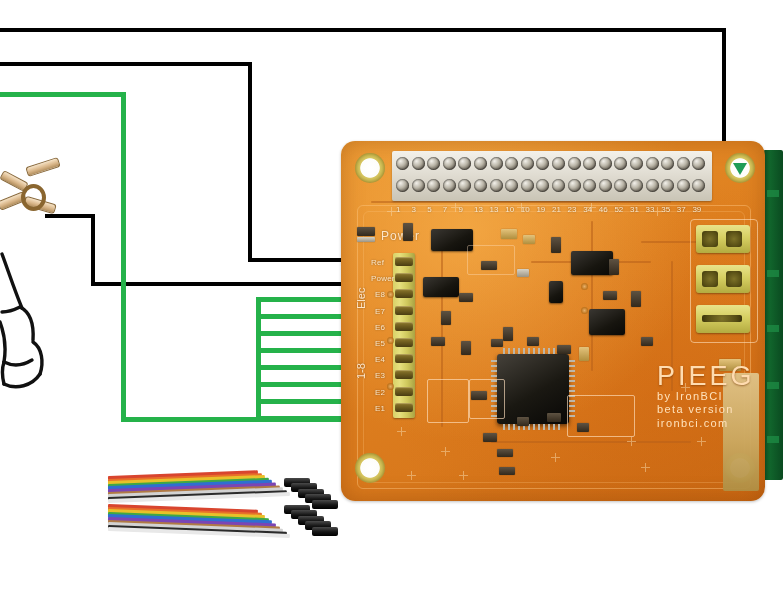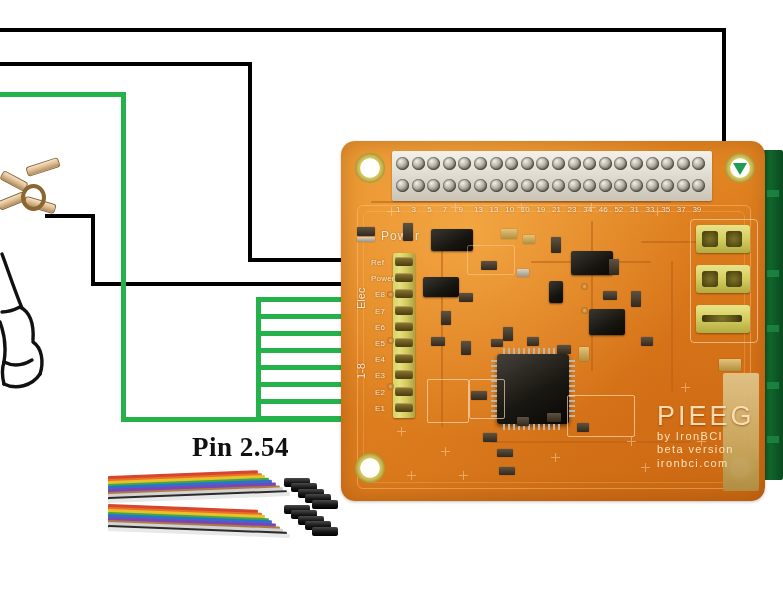--- a/index.html
+++ b/index.html
@@ -91,21 +91,21 @@
   #bigic .side{position:absolute;background:#bdb7aa;}
   #flex{position:absolute;left:382px;top:232px;width:36px;height:118px;
         background:linear-gradient(180deg,#e0c489 0%,#caa860 60%,#b08f44 100%);
         border-radius:2px;opacity:.95;}
 
   
   .stxt{position:absolute;color:#ffe6c7;text-shadow:0 0 2px rgba(0,0,0,.4);
         font-family:"Liberation Sans",sans-serif;}
   #brand{position:absolute;left:316px;top:222px;text-align:left;}
   #brand .big{font-size:27px;letter-spacing:3px;color:#ffdcb0;line-height:1;
-        text-shadow:0 1px 2px rgba(110,50,0,.55);margin-top:40px;}
+        text-shadow:0 1px 2px rgba(110,50,0,.55);}
   #brand .sm{font-size:11px;letter-spacing:1.4px;color:#ffe2bb;line-height:1.22;}
 
   
   #pinlabel{position:absolute;left:192px;top:432px;font-family:"Liberation Serif",serif;
        font-weight:bold;font-size:27px;color:#111;letter-spacing:.5px;}
 
   
   #ribbon{position:absolute;left:108px;top:474px;width:222px;height:62px;}
   .rb{position:absolute;height:4px;border-radius:1px;}
   .conn{position:absolute;width:26px;height:9px;border-radius:2px;
@@ -389,21 +389,20 @@
     <div class="cross" style="left:66px;top:330px;"></div>
 
     <div id="brand">
       <div class="big">PIEEG</div>
       <div class="sm">by IronBCI</div>
       <div class="sm">beta version</div>
       <div class="sm">ironbci.com</div>
     </div>
   </div>
 
-  <div id="pinlabel">Pin 2.54</div>
 
   <div id="ribbon">
       <div class="rb" style="left: 0px; top: 2px; width: 150px; background: rgb(216, 69, 47); transform: rotate(-2.2deg); transform-origin: left center;"></div>
       <div class="rb" style="left: 0px; top: 4.6px; width: 153.6px; background: rgb(232, 112, 42); transform: rotate(-2.2deg); transform-origin: left center;"></div>
       <div class="rb" style="left: 0px; top: 7.2px; width: 157.2px; background: rgb(232, 193, 42); transform: rotate(-2.2deg); transform-origin: left center;"></div>
       <div class="rb" style="left: 0px; top: 9.8px; width: 160.8px; background: rgb(63, 168, 69); transform: rotate(-2.2deg); transform-origin: left center;"></div>
       <div class="rb" style="left: 0px; top: 12.4px; width: 164.4px; background: rgb(47, 111, 208); transform: rotate(-2.2deg); transform-origin: left center;"></div>
       <div class="rb" style="left: 0px; top: 15px; width: 168px; background: rgb(123, 69, 181); transform: rotate(-2.2deg); transform-origin: left center;"></div>
       <div class="rb" style="left: 0px; top: 17.6px; width: 171.6px; background: rgb(176, 122, 69); transform: rotate(-2.2deg); transform-origin: left center;"></div>
       <div class="rb" style="left: 0px; top: 20.2px; width: 175.2px; background: rgb(210, 210, 210); transform: rotate(-2.2deg); transform-origin: left center;"></div>

